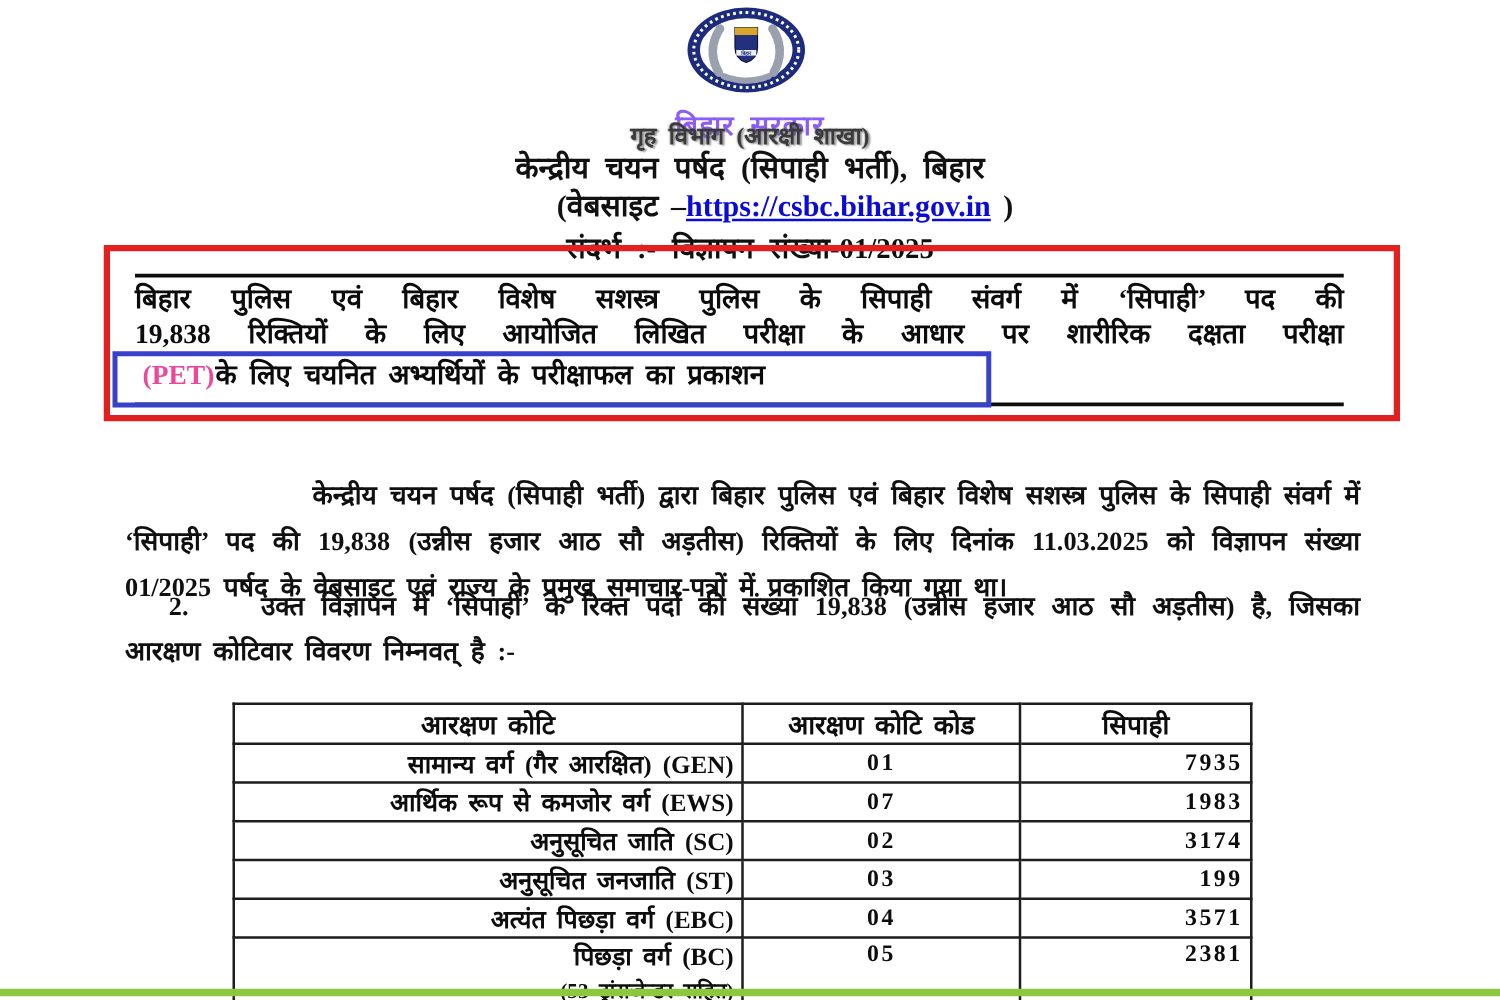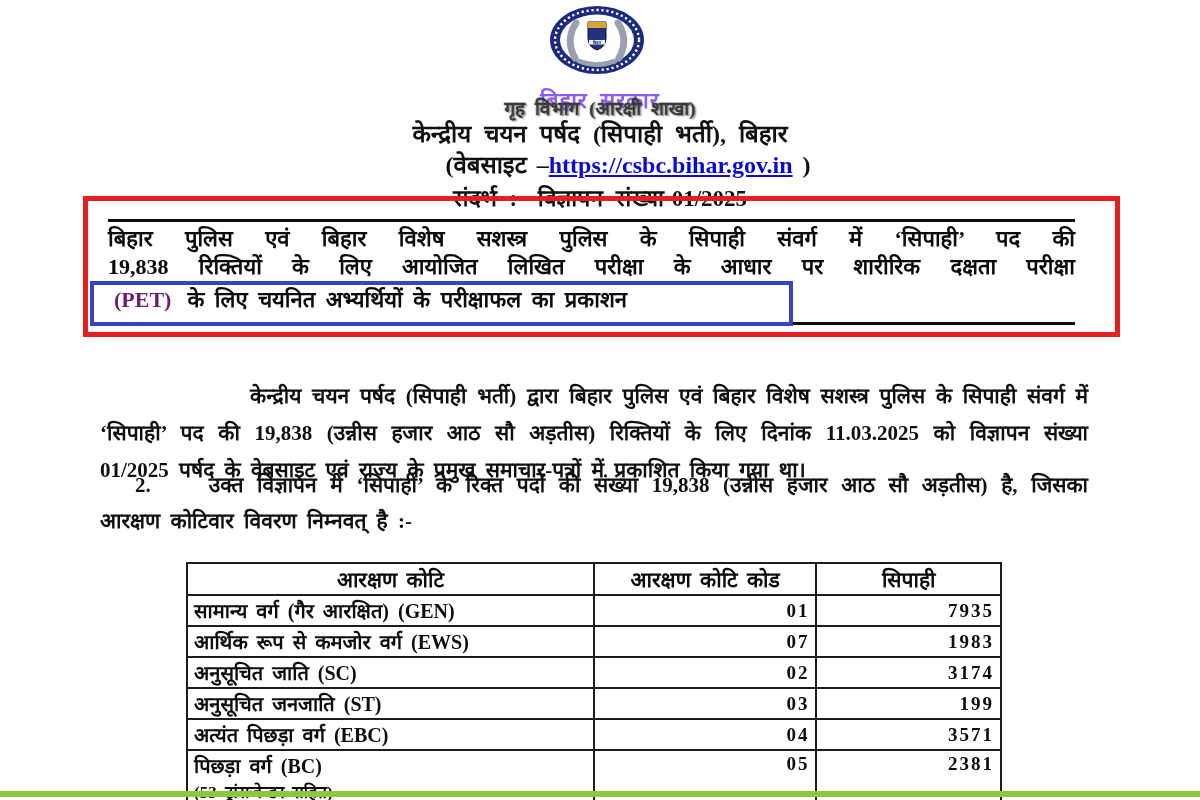--- a/index.html
+++ b/index.html
@@ -26,36 +26,36 @@
   .blue-box{left:90px;top:281px;width:695px;height:37px;border:4px solid #3742c8;z-index:6;pointer-events:none;}
   .green-bar{left:0;top:791px;width:1200px;height:6px;background:#8dc63f;z-index:5;}
 
   
   .rule{left:108px;width:967px;height:3px;background:#0c0c0c;}
   .rule-top{top:219px;}
   .rule-bottom{top:322px;}
   .heading-block{left:108px;top:225px;width:967px;font-size:22px;color:#0b0b0b;word-spacing:5px;}
   .head-line{height:28px;line-height:28px;text-align:justify;text-align-last:justify;white-space:nowrap;}
   .head-line3{height:38px;line-height:38px;text-align:left;text-align-last:left;padding-left:6px;}
-  .pet{color:#701a75;font-family:"Liberation Serif",serif;margin-right:16px;}
+  .pet{color:#ec4899;font-family:"Liberation Serif",serif;margin-right:1px;}
 
   
   .para{left:100px;width:988px;font-size:21px;line-height:37px;text-align:justify;word-spacing:5px;color:#101010;}
   .para1{top:342px;text-indent:150px;margin-top:36px;}
   .para2{top:467px;line-height:36px;text-indent:35px;font-family:Liberation Serif, serif;}
   .para2 .pnum{margin-right:58px;}
 
   
   table.alloc{position:absolute;left:186px;top:562px;width:816px;border-collapse:collapse;
               font-size:20px;color:#0d0d0d;background:transparent;z-index:2;}
   table.alloc th,table.alloc td{border:2px solid #1d1d1d;font-weight:bold;padding:0 6px;}
   table.alloc th{height:30px;font-size:21px;text-align:center;word-spacing:4px;}
   table.alloc td{height:29px;}
-  td.c1{text-align:left;padding-left:10px;word-spacing:4px;margin-left:12px;}
-  td.c2{text-align:right;letter-spacing:2px;font-size:19px;}
+  td.c1{text-align:right;padding-left:10px;word-spacing:4px;margin-left:12px;}
+  td.c2{text-align:center;letter-spacing:2px;font-size:19px;}
   td.c3{text-align:right;padding-right:18px;letter-spacing:2px;font-size:19px;}
   tr.last td{vertical-align:top;padding-top:2px;height:70px;}
   .cat-note{font-size:17px;line-height:26px;}
   .cat-main{line-height:27px;}
 </style>
 </head>
 <body>
 
 <div class="page">
 

